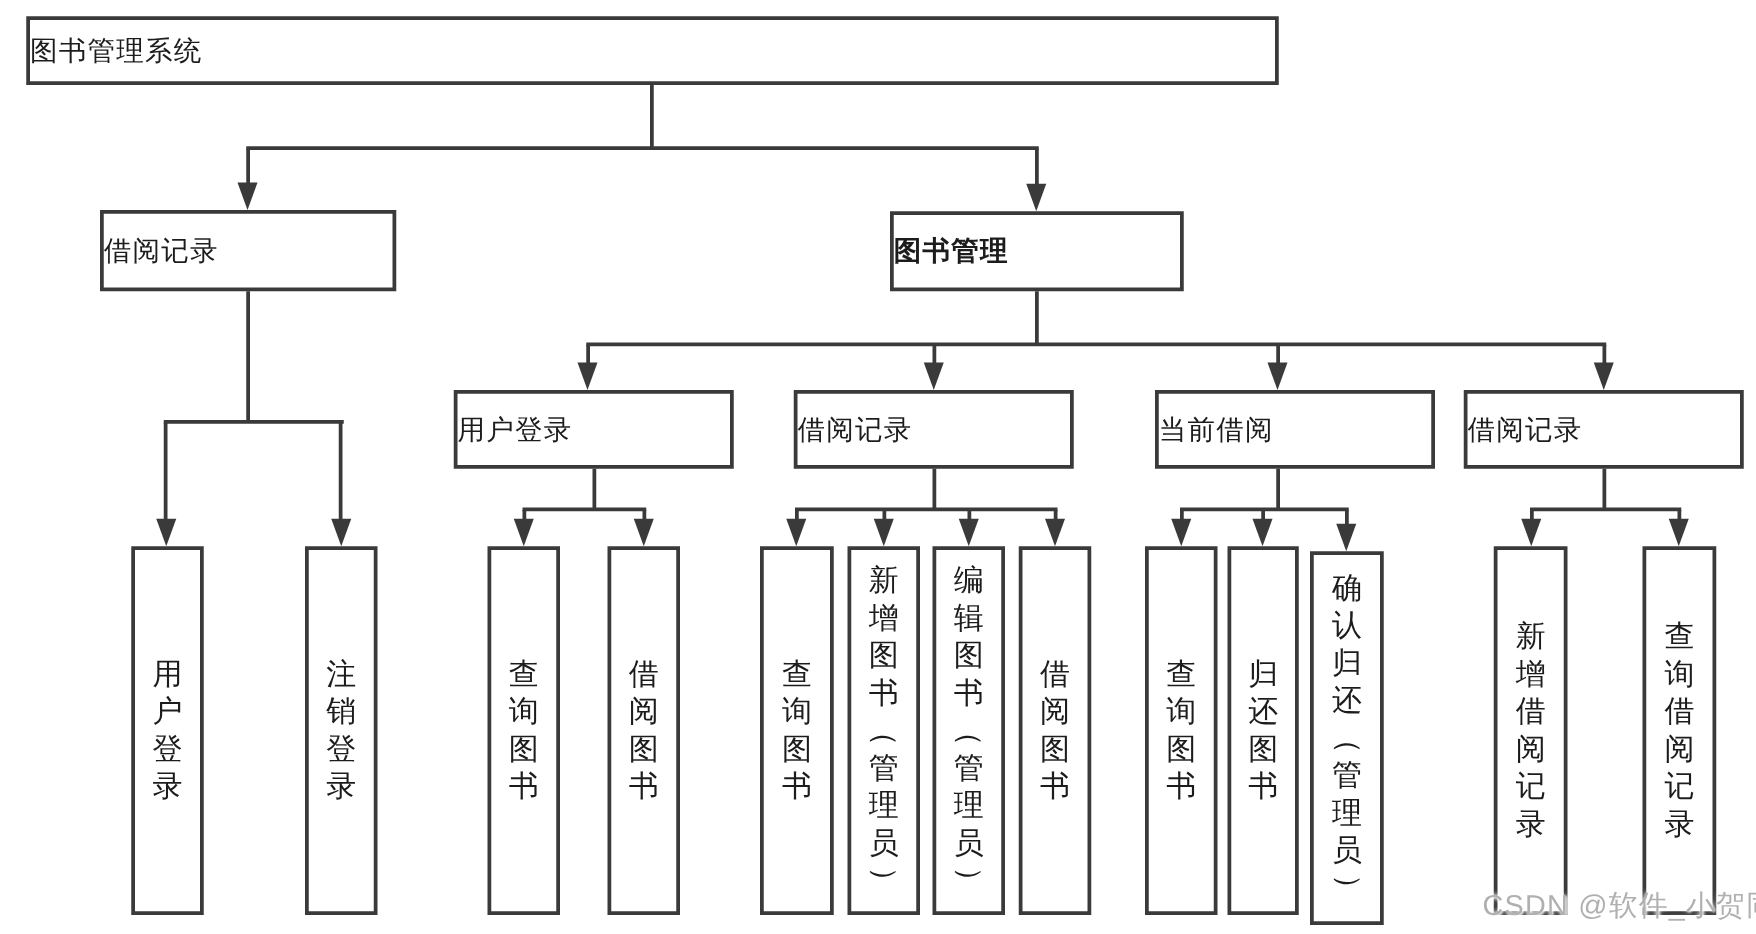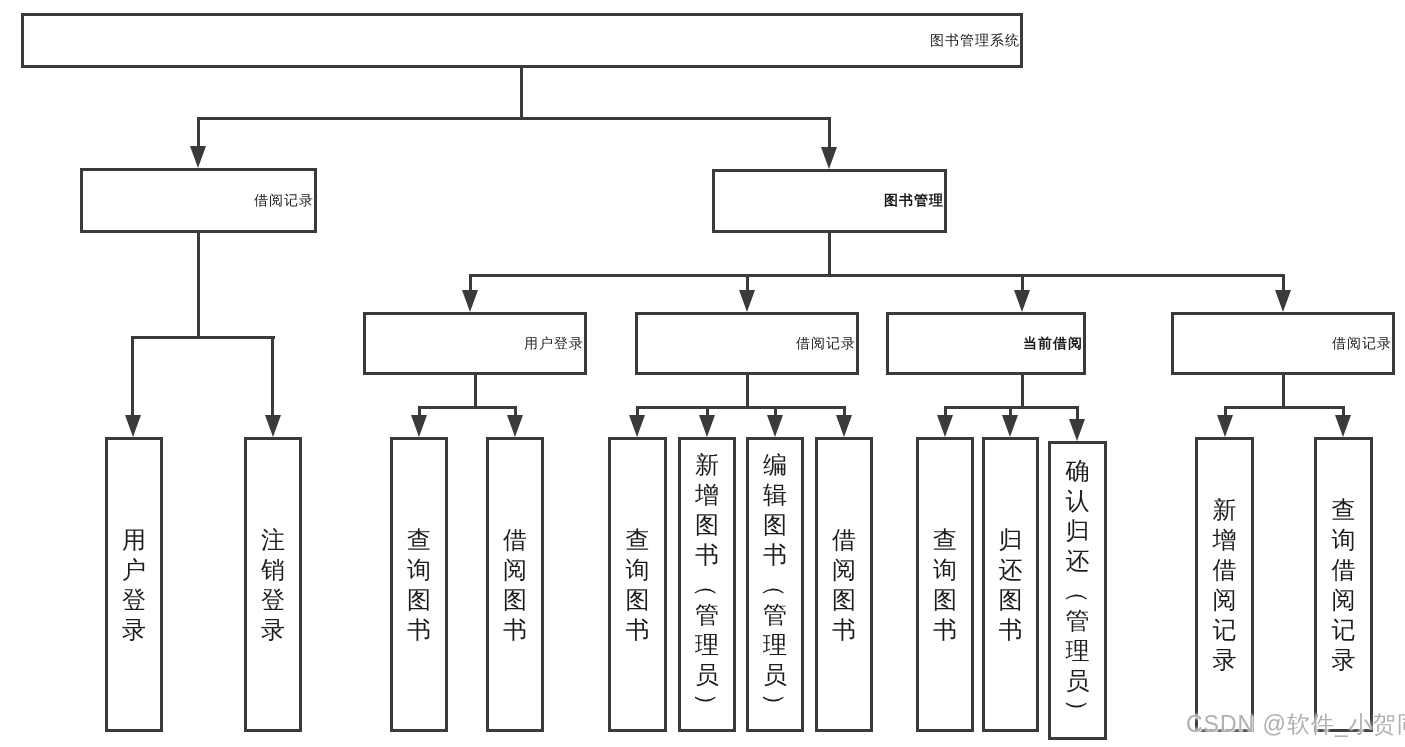--- a/index.html
+++ b/index.html
@@ -2,22 +2,22 @@
 <html><head>
 <meta charset="utf-8">
 <style>
   html,body{margin:0;padding:0;background:#ffffff;}
   .canvas{
     position:relative;width:1405px;height:747px;background:#ffffff;overflow:hidden;
     font-family:"Liberation Sans","DejaVu Sans",sans-serif;color:#1c1c1c;
   }
   .hbox{
     position:absolute;box-sizing:border-box;border:3px solid #3a3a3a;background:#fff;
-    display:flex;align-items:center;justify-content:flex-end;
-    font-size:14px;letter-spacing:1px;white-space:nowrap;
+    display:flex;align-items:center;justify-content:flex-start;
+    font-size:22px;letter-spacing:1px;white-space:nowrap;
   }
   .vbox{
     position:absolute;box-sizing:border-box;border:3px solid #3a3a3a;background:#fff;
     display:flex;align-items:center;justify-content:center;
     width:58px;top:437px;height:295px;
   }
   .vtext{
     display:flex;flex-direction:column;align-items:center;gap:6px;
     font-size:24px;line-height:1;
   }
@@ -53,21 +53,21 @@
   </div>
 
   <div class="hbox" style="left:363px;top:312px;width:224px;height:63px;">
     <span>用户登录</span>
   </div>
 
   <div class="hbox" style="left:635px;top:312px;width:224px;height:63px;">
     <span>借阅记录</span>
   </div>
 
-  <div class="hbox" style="left:886px;top:312px;width:200px;height:63px;font-weight:bold;">
+  <div class="hbox" style="left:924px;top:312px;width:224px;height:63px;">
     <span>当前借阅</span>
   </div>
 
   <div class="hbox" style="left:1171px;top:312px;width:224px;height:63px;">
     <span>借阅记录</span>
   </div>
 
   <div class="vbox" style="left:105px;">
     <span class="vtext">
         <span>用</span>

